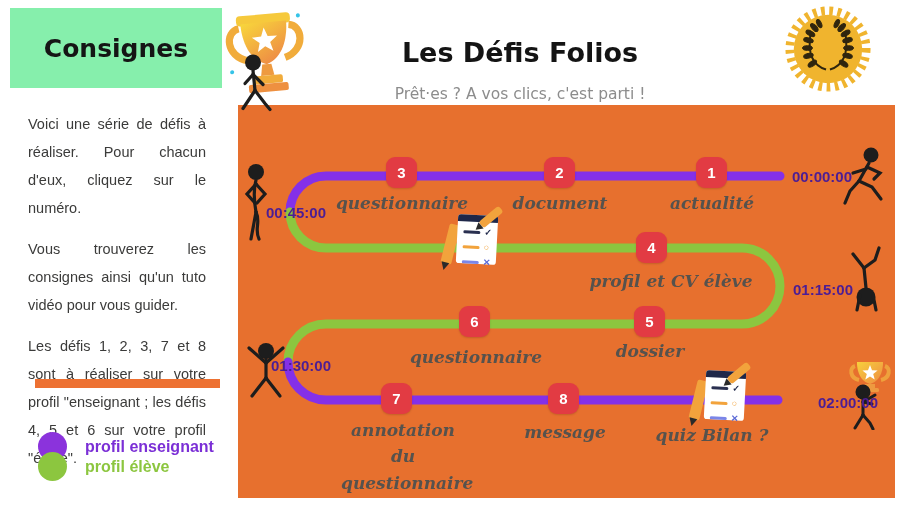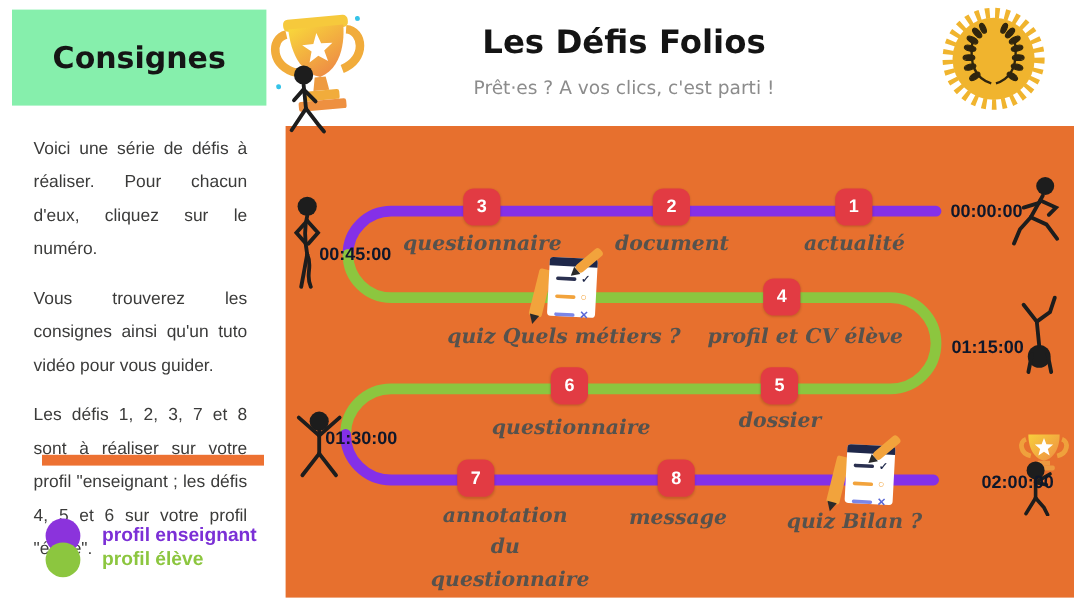--- a/index.html
+++ b/index.html
@@ -16,34 +16,34 @@
   .instructions p{margin:0 18px 13px 0;}
   .sidebar-divider{position:absolute;left:35px;top:379px;width:185px;height:9px;background:#ED7132;}
   .legend-row{position:absolute;left:38px;display:flex;align-items:center;gap:18px;}
   .legend-swatch{width:29px;height:29px;border-radius:50%;}
   .legend-label{font-weight:700;font-size:16px;}
   .sw-ens{background:#8B33DC;} .lb-ens{color:#7B2FD6;}
   .sw-elv{background:#8CC63F;} .lb-elv{color:#8CC63F;}
 
   
   .board-header{position:absolute;left:230px;top:20px;width:580px;text-align:center;}
-  .board-title{font-family:"DejaVu Sans",sans-serif;font-weight:700;font-size:27px;color:#141414;margin:0;}
+  .board-title{font-family:"DejaVu Sans",sans-serif;font-weight:700;font-size:27px;color:#141414;margin:17px;}
   .board-subtitle{font-family:"DejaVu Sans",sans-serif;font-size:15.5px;color:#8C8C8C;margin:13px 0 0 0;}
 
   
   .board{position:absolute;left:238px;top:105px;width:657px;height:393px;background:#E7702E;}
   .track{position:absolute;left:0;top:0;z-index:1;}
   .badge{position:absolute;width:31px;height:31px;border-radius:9px;background:#E23B43;
     z-index:4;display:flex;align-items:center;justify-content:center;
     color:#fff;font-weight:700;font-size:15px;box-shadow:0 1px 2px rgba(0,0,0,.15);cursor:pointer;}
   .stop-label{position:absolute;z-index:3;transform:translateX(-50%);
     font-family:"DejaVu Serif",serif;font-style:italic;font-weight:700;
     font-size:17px;color:#56524D;white-space:nowrap;text-align:center;}
-  .stop-label.wrap{white-space:normal;width:124px;line-height:1.55;margin-left:18px;}
-  .time{position:absolute;z-index:4;color:#0f172a;font-weight:700;font-size:15px;white-space:nowrap;}
+  .stop-label.wrap{white-space:normal;width:124px;line-height:1.55;}
+  .time{position:absolute;z-index:4;color:#4c1d95;font-weight:700;font-size:15px;white-space:nowrap;}
   .figure{position:absolute;z-index:3;}
 
   
   .quiz-icon{position:absolute;width:64px;height:62px;z-index:5;}
   .qi-card{position:absolute;left:15px;top:4px;width:40px;height:49px;background:#fff;
     border-radius:3px;transform:rotate(3deg);}
   .qi-header{height:7px;background:#1E2749;border-radius:3px 3px 0 0;}
   .qi-row{display:flex;align-items:center;gap:4px;margin:6px 5px 0 6px;}
   .qi-line{height:2.6px;width:17px;border-radius:2px;}
   .l1{background:#2A3050}.l2{background:#F2A33C}.l3{background:#7B86E8}
@@ -173,21 +173,20 @@
     <div class="badge" style="left:143px;top:278px">
         <span>7</span>
       </div>
     <div class="badge" style="left:310px;top:278px">
         <span>8</span>
       </div>
 
     <div class="stop-label" style="left:164px;top:88px">questionnaire</div>
     <div class="stop-label" style="left:322px;top:88px">document</div>
     <div class="stop-label" style="left:474px;top:88px">actualité</div>
-    <div class="stop-label" style="left:232px;top:166px">quiz Quels métiers ?</div>
     <div class="stop-label" style="left:433px;top:166px">profil et CV élève</div>
     <div class="stop-label" style="left:238px;top:242px">questionnaire</div>
     <div class="stop-label" style="left:412px;top:236px">dossier</div>
     <div class="stop-label wrap" style="left:165px;top:312px">annotation du questionnaire</div>
     <div class="stop-label" style="left:327px;top:317px">message</div>
     <div class="stop-label" style="left:474px;top:320px">quiz Bilan ?</div>
 
     <div class="time" style="left:554px;top:63px">00:00:00</div>
     <div class="time" style="left:28px;top:99px">00:45:00</div>
     <div class="time" style="left:555px;top:176px">01:15:00</div>

